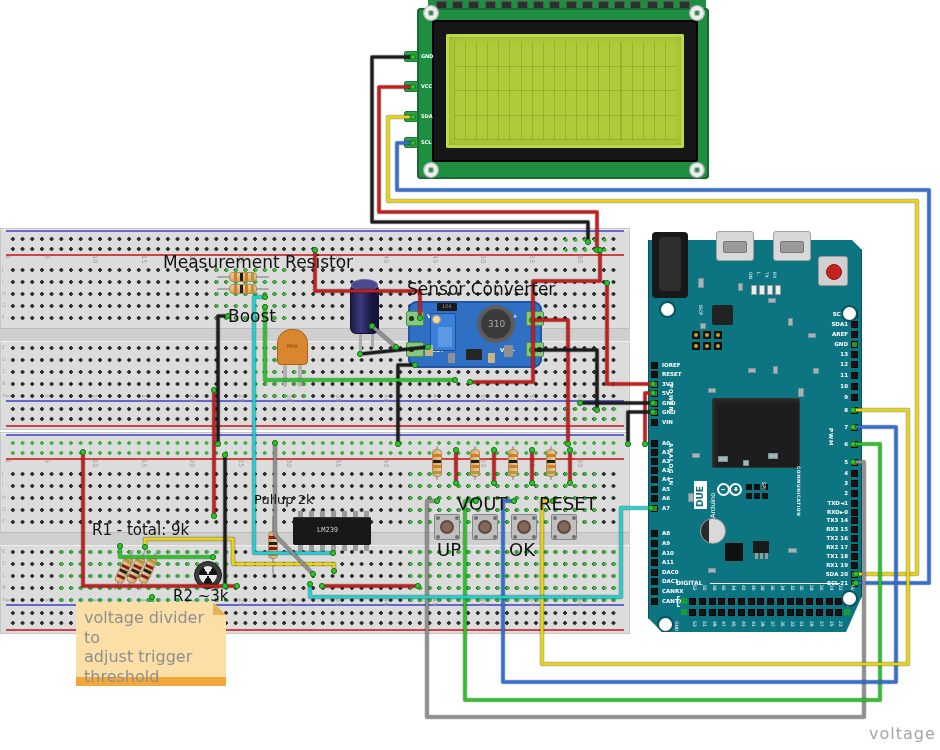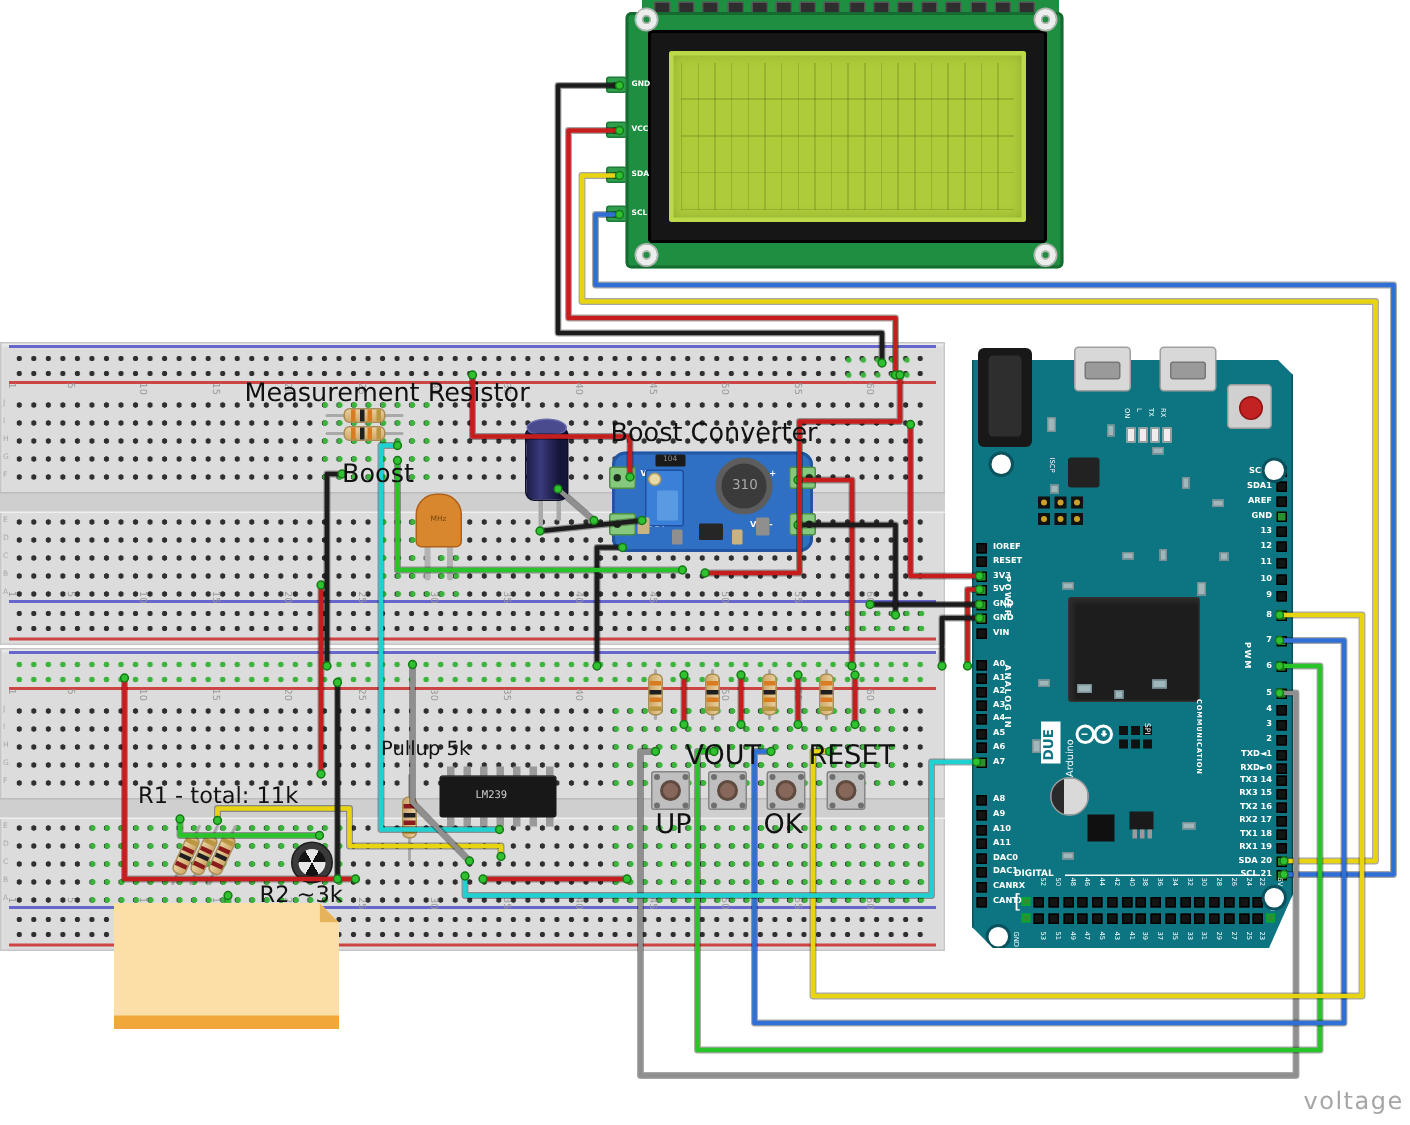--- a/index.html
+++ b/index.html
@@ -820,26 +820,31 @@
       </g>
       <g>
         <polyline points="570,450 570,483" fill="none" stroke="#000000" stroke-width="4.6" stroke-linecap="round" stroke-linejoin="round" stroke-opacity="0.35"></polyline>
         <polyline points="570,450 570,483" fill="none" stroke="#c81d1d" stroke-width="3.1" stroke-linecap="round" stroke-linejoin="round"></polyline>
         <circle cx="570" cy="450" r="2.6" fill="#2fc12f" stroke="#157a15" stroke-width="1"></circle>
         <circle cx="570" cy="483" r="2.6" fill="#2fc12f" stroke="#157a15" stroke-width="1"></circle>
       </g>
     </svg>
     <span class="abs" style="left: 163px; top: 254px; font-size: 17px; color: rgb(17, 17, 17); line-height: 1.05; white-space: nowrap;">Measurement Resistor</span>
     <span class="abs" style="left: 228px; top: 308px; font-size: 17px; color: rgb(17, 17, 17); line-height: 1.05; white-space: nowrap;">Boost</span>
-    <span class="abs" style="left: 407px; top: 281px; font-size: 17px; color: rgb(17, 17, 17); line-height: 1.05; white-space: nowrap;">Boost Converter</span>
-    <span class="abs" style="left: 254px; top: 493px; font-size: 13px; color: rgb(17, 17, 17); line-height: 1.05; white-space: nowrap;">Pullup 5k</span>
-    <span class="abs" style="left: 92px; top: 523px; font-size: 15px; color: rgb(17, 17, 17); line-height: 1.05; white-space: nowrap;">R1 - total: 11k</span>
+    <span class="abs" style="left: 407px; top: 281px; font-size: 17px; color: rgb(17, 17, 17); line-height: 1.05; white-space: nowrap;">Sensor Converter</span>
+    <span class="abs" style="left: 254px; top: 493px; font-size: 13px; color: rgb(17, 17, 17); line-height: 1.05; white-space: nowrap;">Pullup 2k</span>
+    <span class="abs" style="left: 92px; top: 523px; font-size: 15px; color: rgb(17, 17, 17); line-height: 1.05; white-space: nowrap;">R1 - total: 9k</span>
     <span class="abs" style="left: 173px; top: 589px; font-size: 15px; color: rgb(17, 17, 17); line-height: 1.05; white-space: nowrap;">R2 ~3k</span>
     <span class="abs" style="left: 457px; top: 495px; font-size: 18px; color: rgb(17, 17, 17); line-height: 1.05; white-space: nowrap;">VOUT</span>
     <span class="abs" style="left: 539px; top: 495px; font-size: 18px; color: rgb(17, 17, 17); line-height: 1.05; white-space: nowrap;">RESET</span>
     <span class="abs" style="left: 437px; top: 541px; font-size: 18px; color: rgb(17, 17, 17); line-height: 1.05; white-space: nowrap;">UP</span>
     <span class="abs" style="left: 509px; top: 541px; font-size: 18px; color: rgb(17, 17, 17); line-height: 1.05; white-space: nowrap;">OK</span>
     <div class="abs" style="left: 76px; top: 602px; width: 150px; height: 84px; background: rgb(251, 223, 167); clip-path: polygon(0px 0px, calc(100% - 13px) 0px, 100% 13px, 100% 100%, 0px 100%); box-shadow: rgba(0, 0, 0, 0.12) 1px 2px 3px;">
       <div class="abs" style="right: 0px; top: 0px; width: 13px; height: 13px; background: rgb(230, 179, 90); clip-path: polygon(0px 0px, 100% 100%, 0px 100%); left: 137px;"></div>
       <div class="abs" style="left: 0px; top: 75px; width: 150px; height: 9px; background: rgb(242, 167, 59);"></div>
+      <div class="abs" style="left: 8px; top: 6px; width: 136px; font-size: 16px; color: rgb(143, 143, 143); line-height: 1.22;">
+        <div>voltage divider to</div>
+        <div>adjust trigger</div>
+        <div>threshold</div>
+      </div>
     </div>
     <span class="watermark">voltage</span>
   </div>
 
 </body></html>

